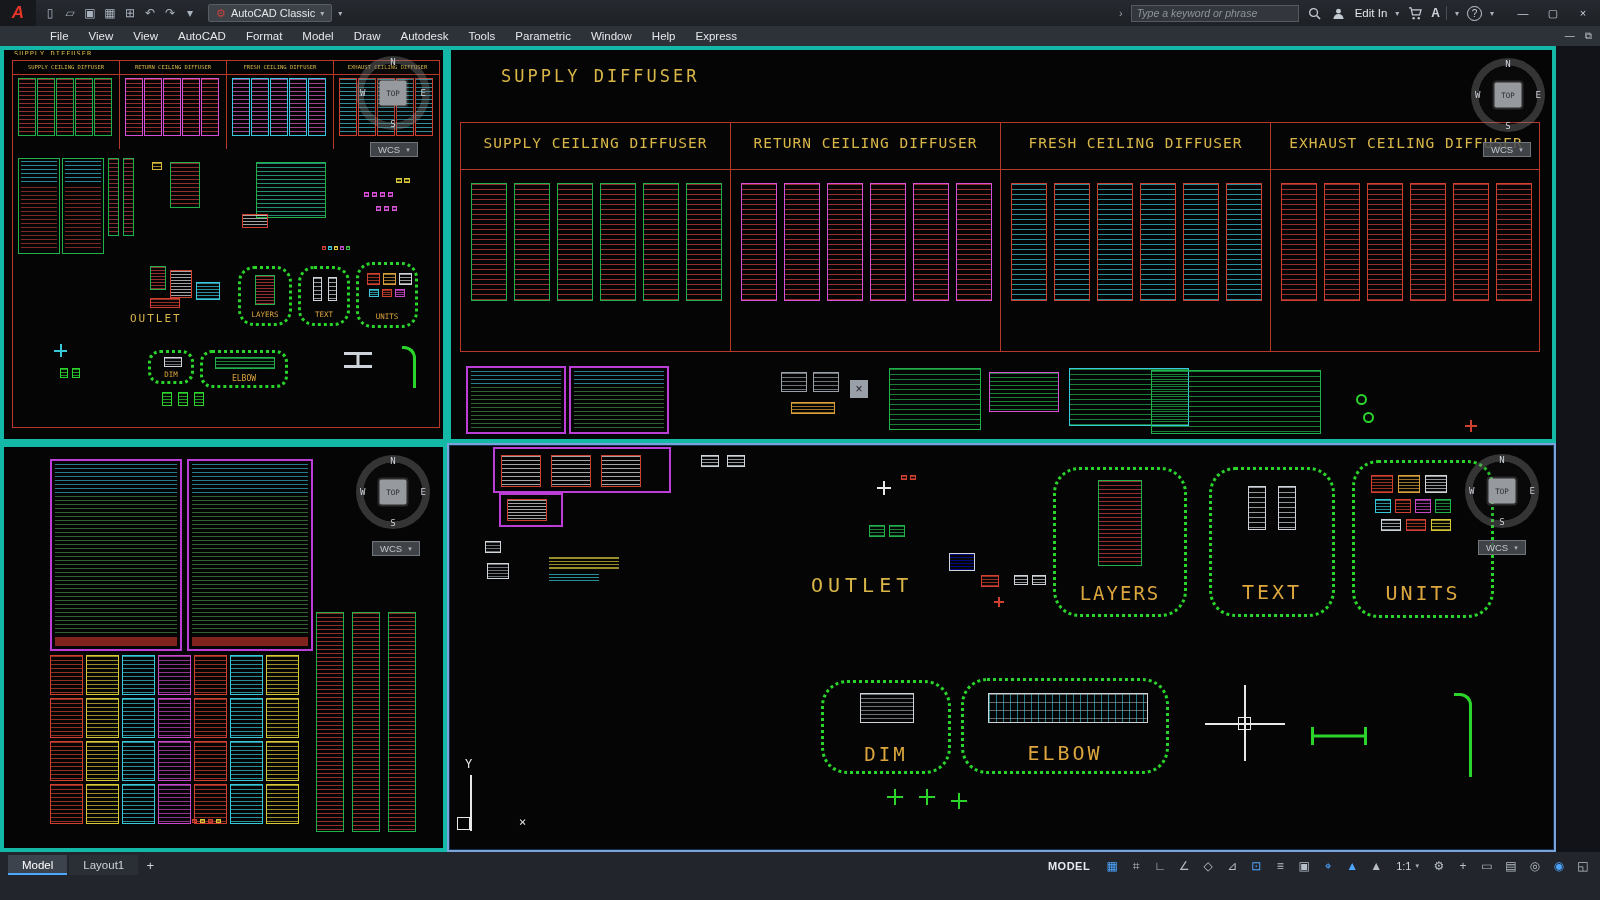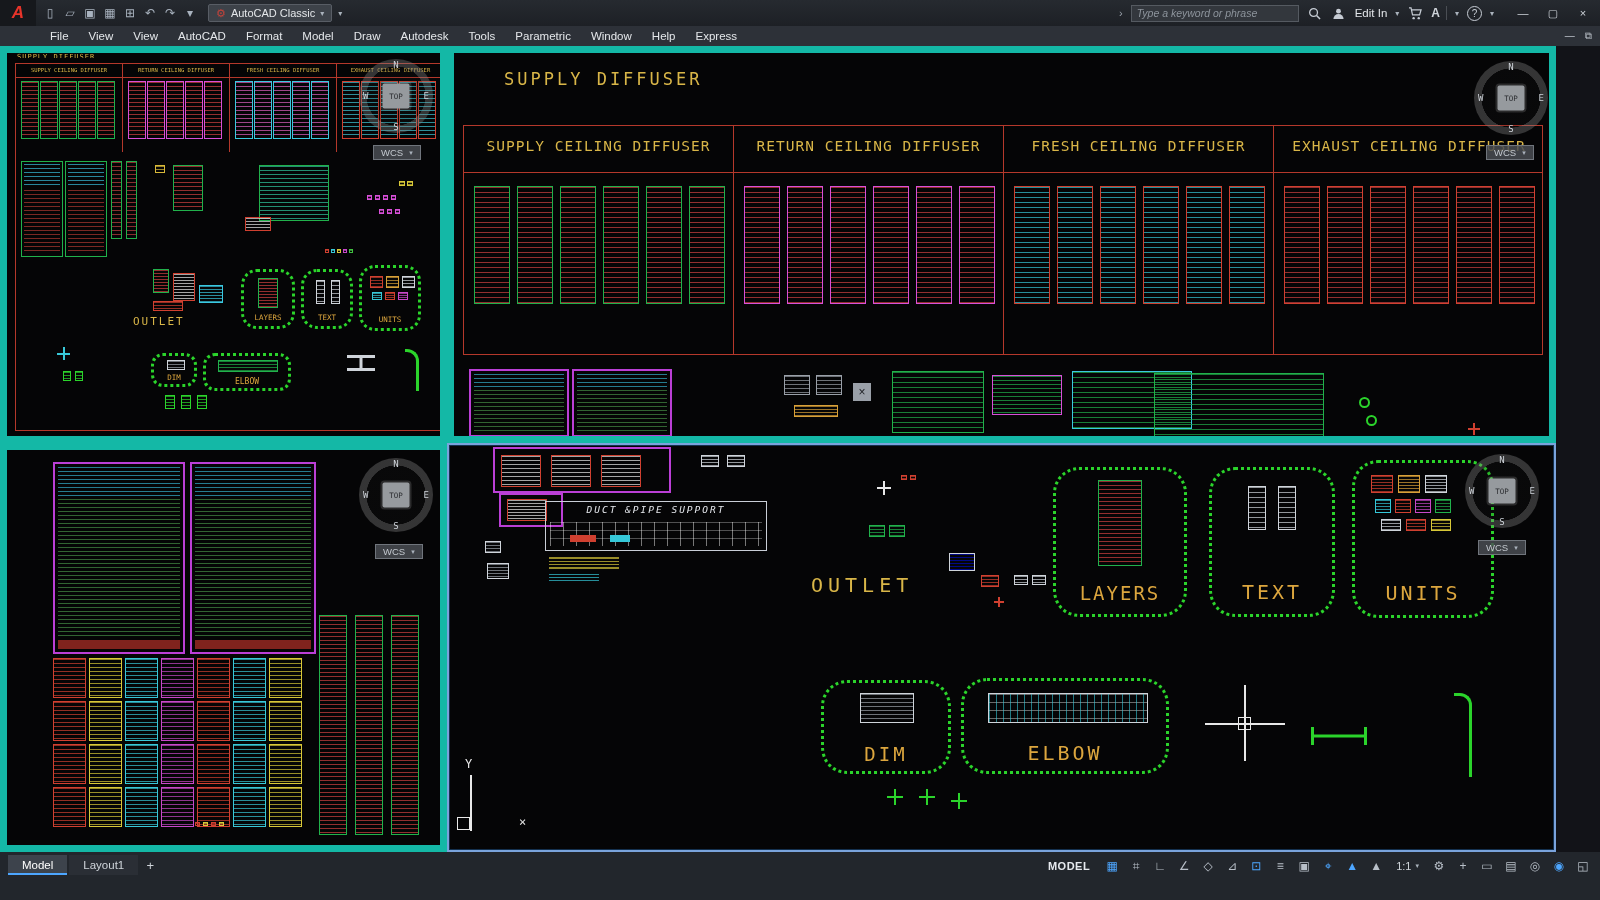--- a/index.html
+++ b/index.html
@@ -28,21 +28,21 @@
   .winbtn.close{background:transparent}
 
   
   .menubar{position:absolute;left:0;top:26px;width:1600px;height:20px;background:#2d3138;display:flex;align-items:center;color:#e4e7ea}
   .menus{display:flex;align-items:center;margin-left:40px}
   .menu-item{padding:0 10px;font-size:11.5px;line-height:20px}
   .mb-right{position:absolute;right:8px;display:flex;gap:10px;font-size:10px;color:#bcc2ca}
 
   
   .canvas{position:absolute;left:0;top:46px;width:1600px;height:806px;background:#08090b}
-  .vp{position:absolute;border:7px solid #14b8a6;background:#050506;overflow:hidden}
+  .vp{position:absolute;border:4px solid #14b8a6;background:#050506;overflow:hidden}
   .vp.active{border:2px solid #7aa3dc;box-shadow:inset 0 0 0 1px #14314f}
   .gutter{position:absolute;left:1556px;top:0;width:44px;height:806px;background:#121318}
 
   
   .hdr{position:absolute;color:#d9b648;font-family:"DejaVu Sans Mono",monospace;white-space:nowrap}
   .redframe{position:absolute;border:1px solid #b5382b}
   .hline{position:absolute;left:0;right:0;border-top:1px solid #b5382b}
   .tr-col{position:absolute;top:0;height:100%}
   .tr-col.b{border-right:1px solid #b5382b}
   .minirow{position:absolute;display:flex;align-items:flex-start}
@@ -536,26 +536,20 @@
             <div class="mini" style="width: 40px; height: 22px; border-color: rgb(208, 64, 48); background-image: repeating-linear-gradient(rgba(232, 232, 232, 0.7) 0px, rgba(232, 232, 232, 0.7) 1px, transparent 1px, transparent 3px);"></div>
           </div>
       </div>
       <div class="minirow" style="left:36px;top:96px">
           <div class="mini" style="width: 16px; height: 12px; border-color: rgb(207, 212, 218); background-image: repeating-linear-gradient(rgba(154, 160, 168, 0.7) 0px, rgba(154, 160, 168, 0.7) 1px, transparent 1px, transparent 3px);"></div>
         </div>
       <div class="minirow" style="left:38px;top:118px">
           <div class="mini" style="width: 22px; height: 16px; border-color: rgb(207, 212, 218); background-image: repeating-linear-gradient(rgba(154, 160, 168, 0.7) 0px, rgba(154, 160, 168, 0.7) 1px, transparent 1px, transparent 3px);"></div>
         </div>
 
-      <div class="duct" style="left:96px;top:56px;width:222px;height:50px">
-        <div class="duct-title">DUCT  &amp;PIPE  SUPPORT</div>
-        <div class="duct-grid"></div>
-        <div class="chipc" style="left:24px;bottom:8px;width:26px;background:#d04030"></div>
-        <div class="chipc" style="left:64px;bottom:8px;width:20px;background:#35c8d8"></div>
-      </div>
       <div class="minirow" style="left:100px;top:112px">
           <div class="mini" style="width: 70px; height: 12px; border-color: rgba(0, 0, 0, 0); background-image: repeating-linear-gradient(rgba(216, 200, 56, 0.7) 0px, rgba(216, 200, 56, 0.7) 1px, transparent 1px, transparent 3px);"></div>
         </div>
       <div class="minirow" style="left:100px;top:128px">
           <div class="mini" style="width: 50px; height: 8px; border-color: rgba(0, 0, 0, 0); background-image: repeating-linear-gradient(rgba(53, 200, 216, 0.7) 0px, rgba(53, 200, 216, 0.7) 1px, transparent 1px, transparent 3px);"></div>
         </div>
       <div class="minirow" style="left: 252px; top: 10px; gap: 8px;">
           <div class="mini" style="width: 18px; height: 12px; border-color: rgb(207, 212, 218); background-image: repeating-linear-gradient(rgba(207, 212, 218, 0.7) 0px, rgba(207, 212, 218, 0.7) 1px, transparent 1px, transparent 3px);"></div>
           <div class="mini" style="width: 18px; height: 12px; border-color: rgb(207, 212, 218); background-image: repeating-linear-gradient(rgba(207, 212, 218, 0.7) 0px, rgba(207, 212, 218, 0.7) 1px, transparent 1px, transparent 3px);"></div>
         </div>

